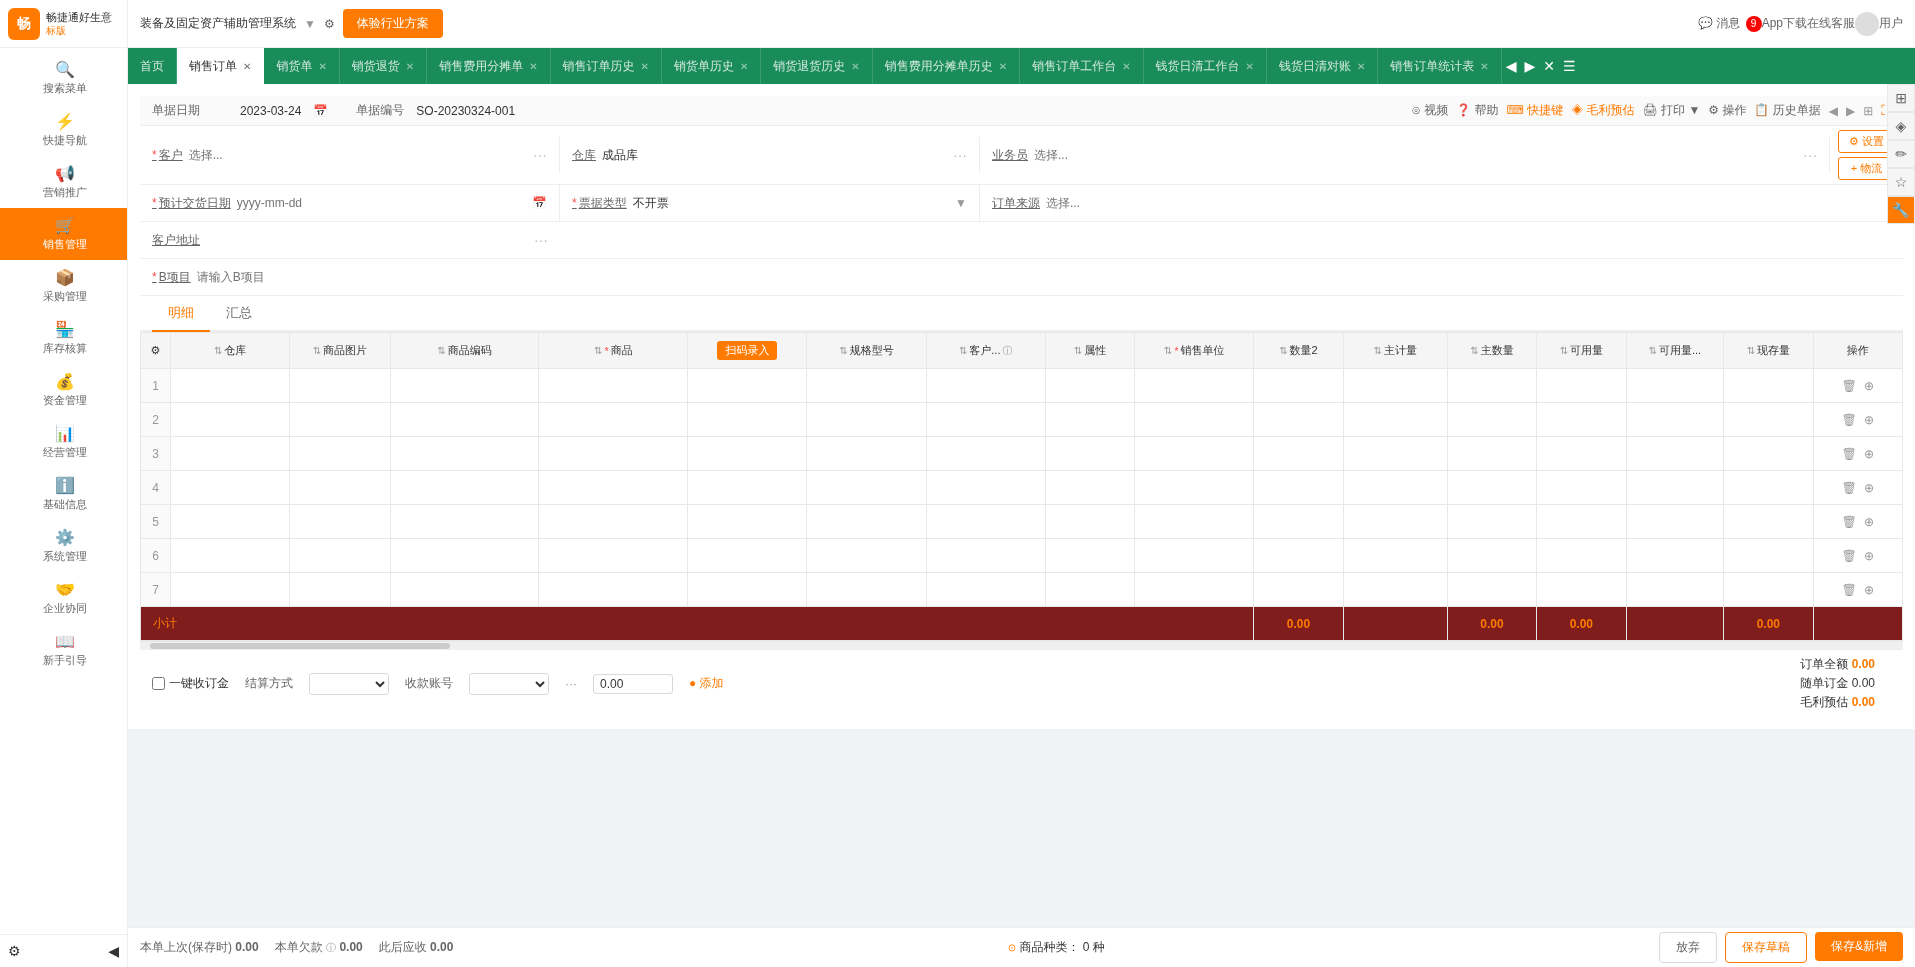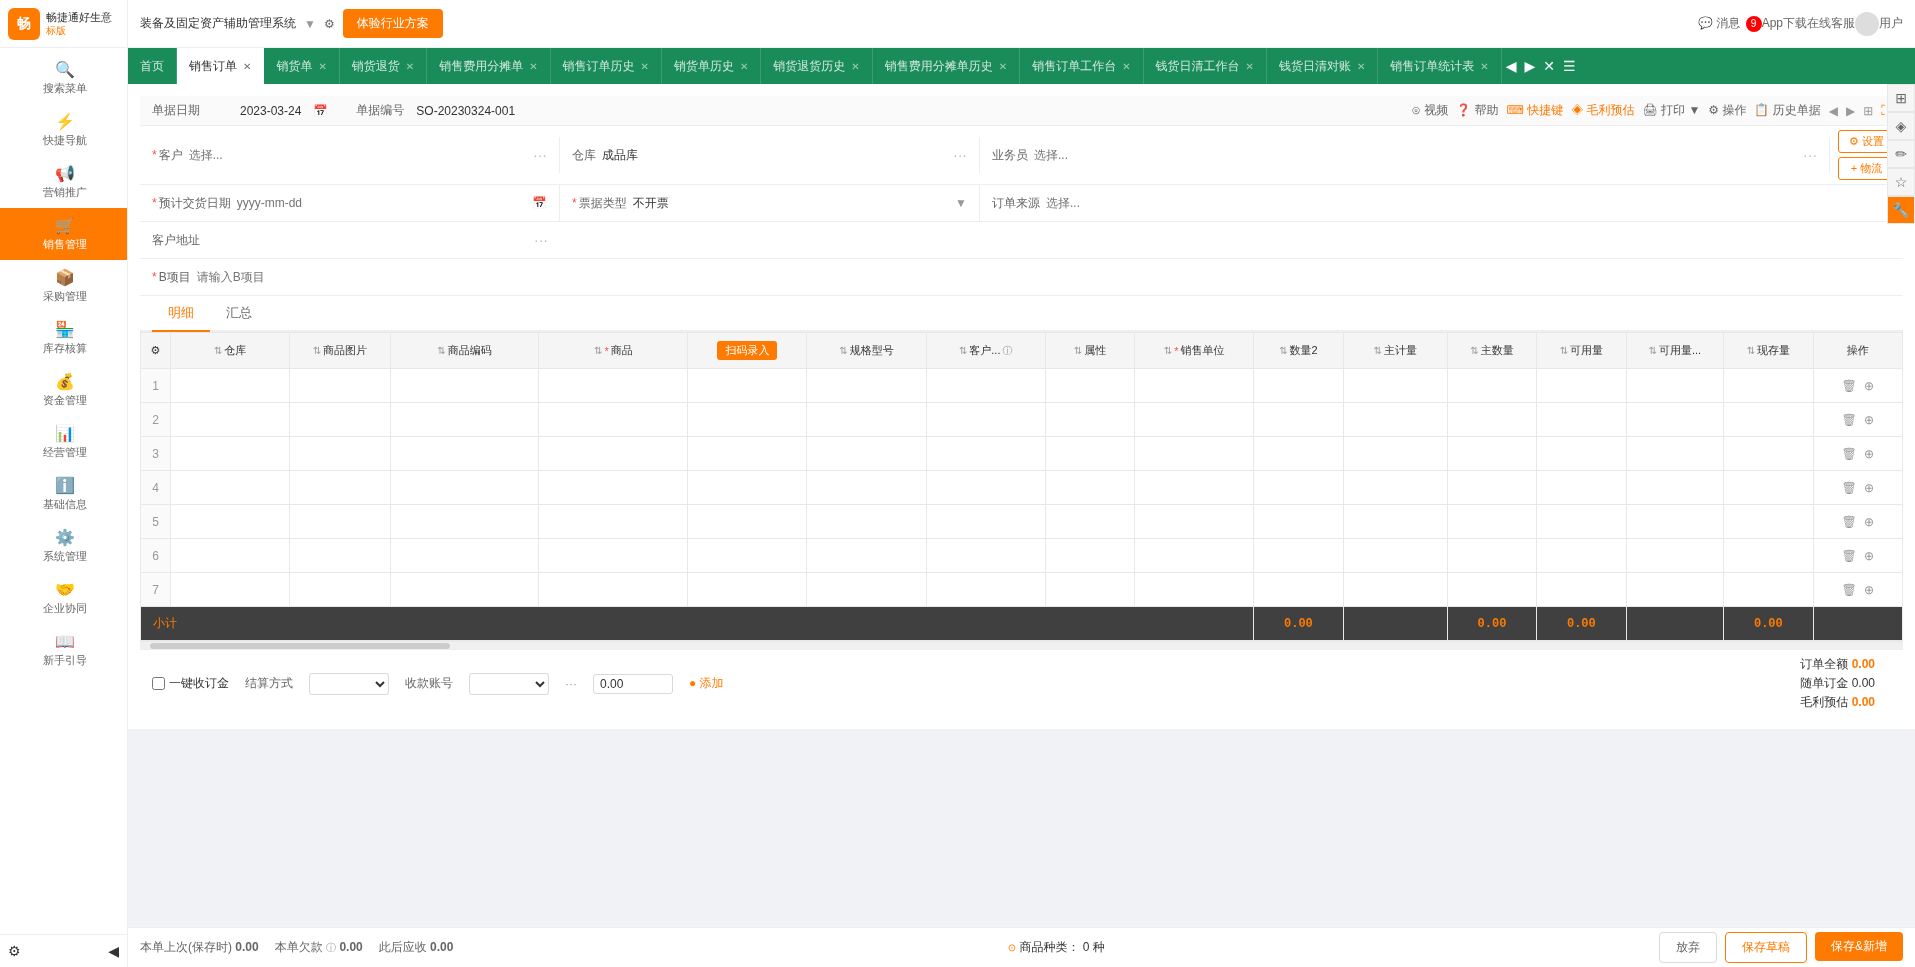--- a/index.html
+++ b/index.html
@@ -92,21 +92,21 @@
     .toolbar-right { display: flex; align-items: center; gap: 8px; font-size: 12px; color: #666; }
     .field-row {
       display: flex; align-items: center; gap: 0;
       border-bottom: 1px solid #eee; padding: 0;
     }
     .field-cell {
       display: flex; align-items: center; padding: 8px 12px;
       flex: 1; border-right: 1px solid #eee; min-height: 36px;
     }
     .field-cell:last-child { border-right: none; }
-    .field-label { color: #666; white-space: nowrap; margin-right: 6px; font-size: 12px; }
+    .field-label { color: #666; white-space: nowrap; margin-right: 6px; font-size: 12px; text-decoration: underline; }
     .field-label.required::before { content: '*'; color: #ff4d4f; margin-right: 2px; }
     .field-value { color: #333; font-size: 12px; }
     .field-input {
       border: none; outline: none; color: #bbb; font-size: 12px;
       flex: 1; min-width: 80px;
     }
     .field-dots { color: #bbb; font-size: 14px; margin-left: auto; cursor: pointer; }
 
     
     .sub-tabs { display: flex; border-bottom: 2px solid #eee; padding: 0 12px; background: #fff; }
@@ -126,21 +126,21 @@
     .data-table td {
       padding: 6px; border: 1px solid #e8e8e8; text-align: center;
       font-size: 12px; height: 34px;
     }
     .data-table td.row-num { background: #fafafa; color: #999; width: 30px; }
     .scan-btn {
       background: #ff7a00; color: #fff; border: none; border-radius: 3px;
       padding: 2px 8px; font-size: 11px; cursor: pointer;
     }
     .table-container { overflow-x: auto; }
-    .subtotal-row td { background: #404040; font-weight: 500; color: #ff7a00; font-family: Liberation Mono, monospace; }
+    .subtotal-row td { background: #7f1d1d; font-weight: 500; color: #ff7a00; }
     .subtotal-label { color: #ff7a00; font-size: 12px; }
 
     
     .bottom-footer-row {
       display: flex; align-items: center; padding: 6px 12px;
       border-top: 1px solid #eee; background: #fff; gap: 16px;
     }
     .bottom-status-bar {
       position: fixed; bottom: 0; left: 128px; right: 0; height: 40px;
       background: #fff; border-top: 1px solid #eee;

